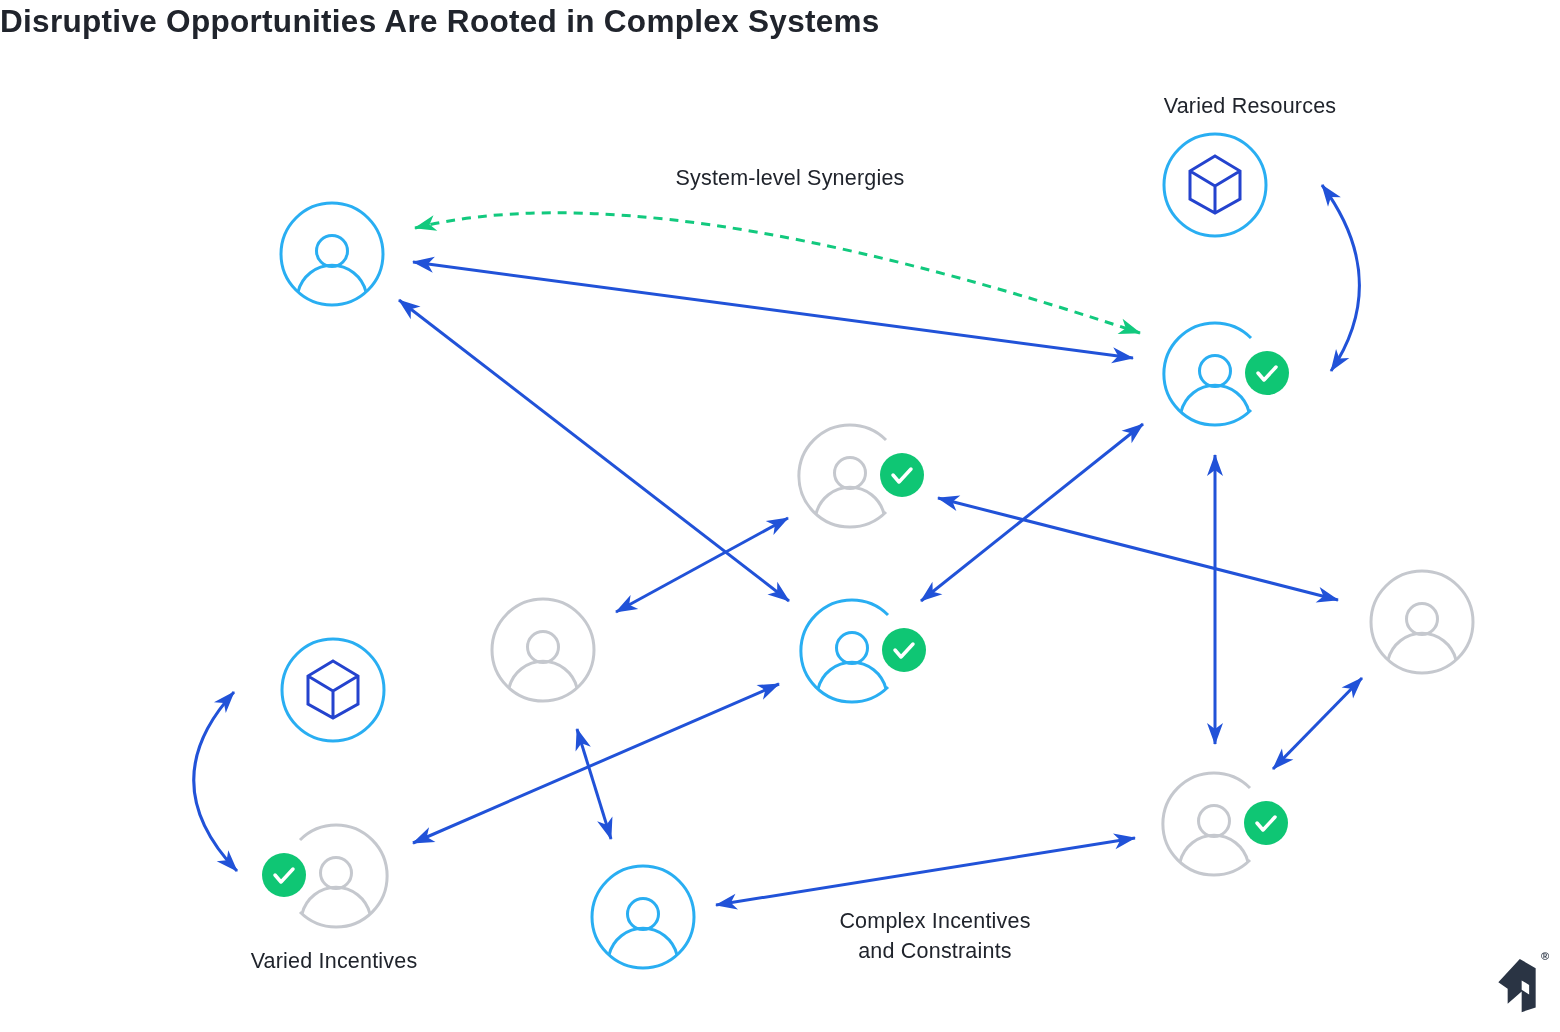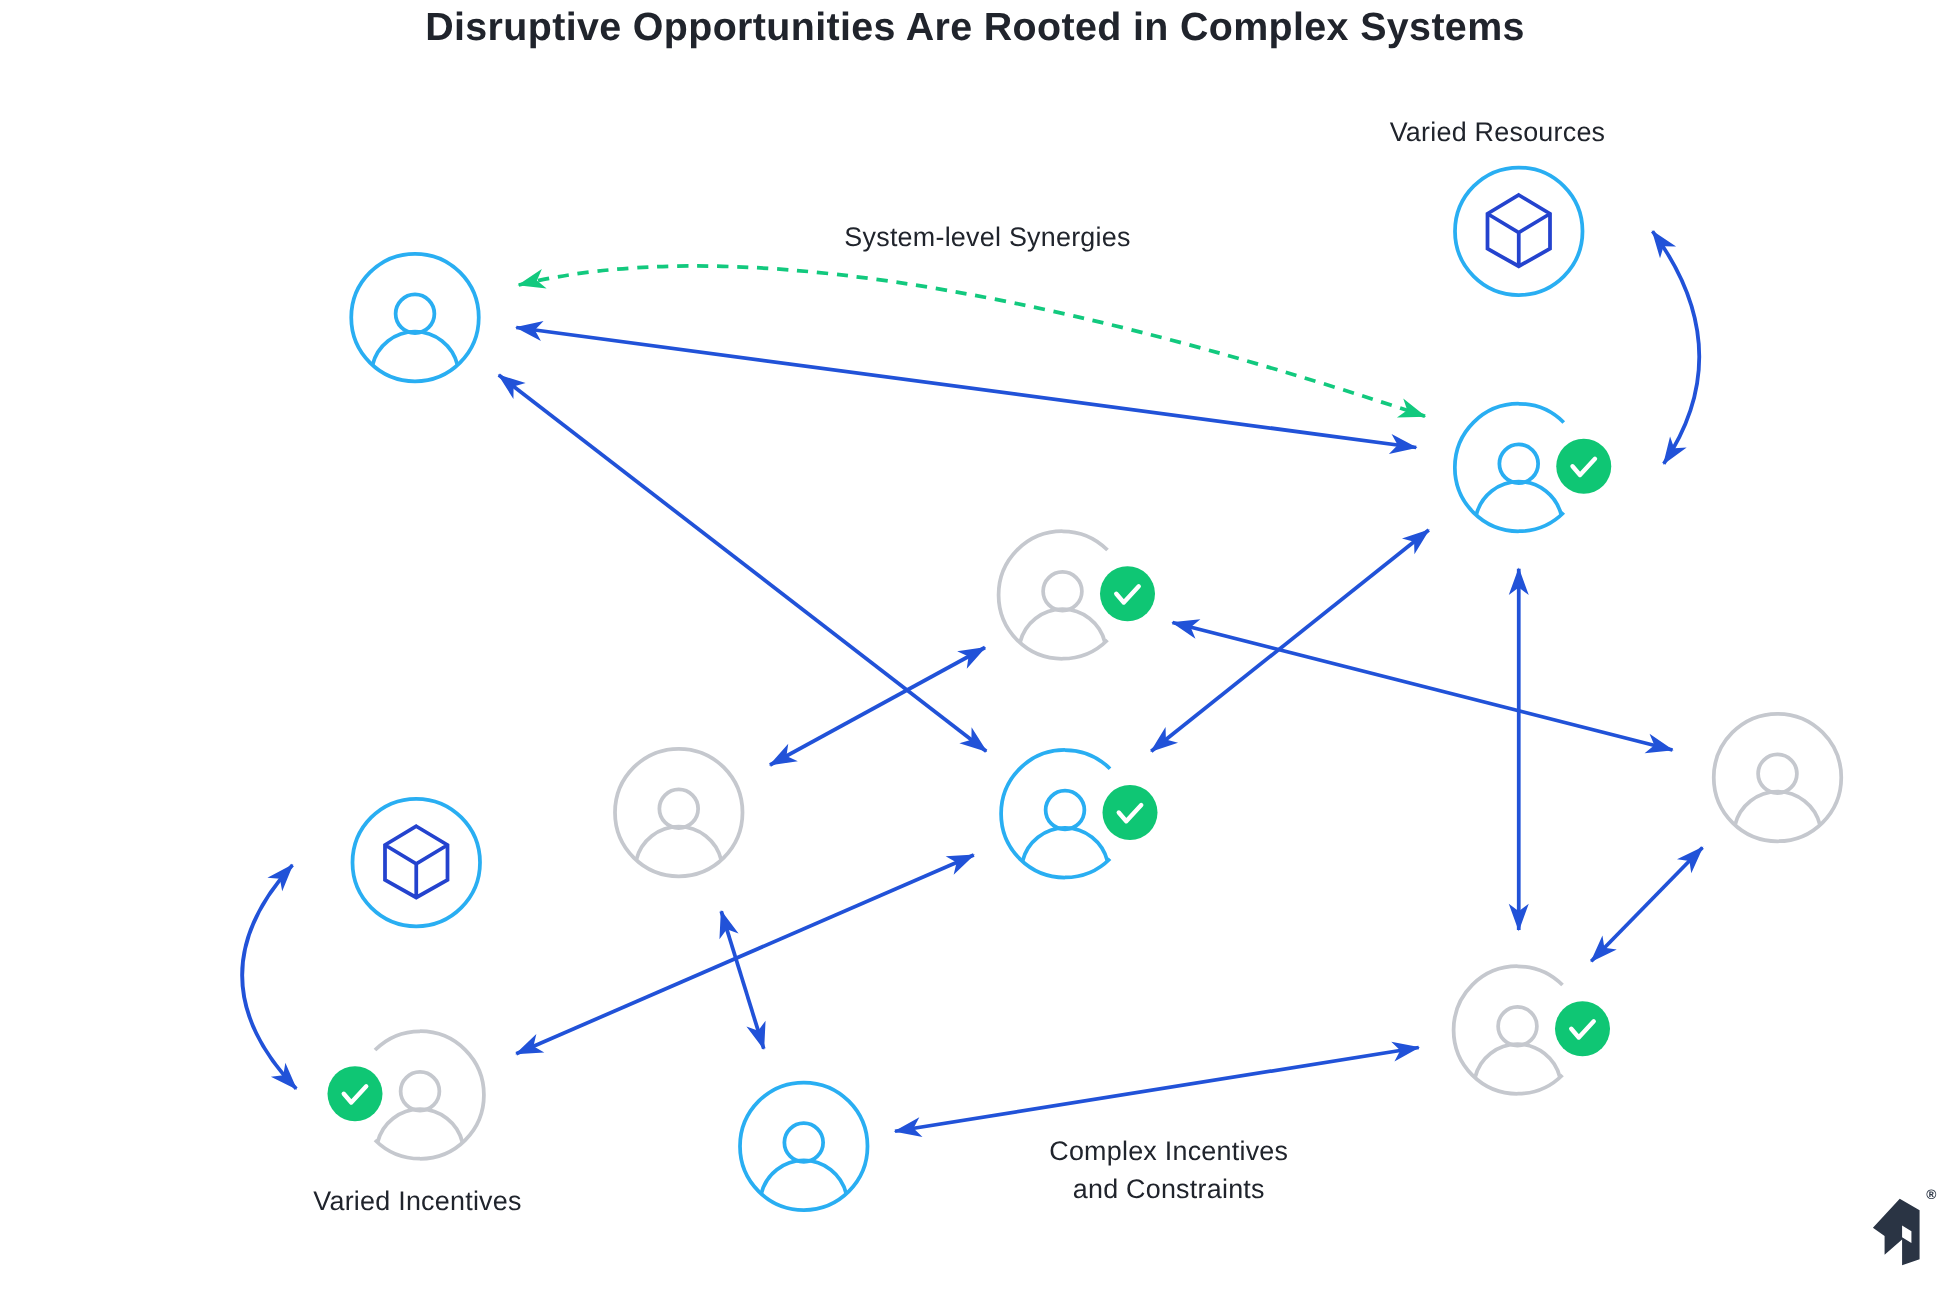--- a/index.html
+++ b/index.html
@@ -4,30 +4,30 @@
 <style>
   html,body{margin:0;padding:0;}
   body{
     width:1560px;height:1032px;position:relative;overflow:hidden;
     background:#ffffff;
     font-family:"Liberation Sans", sans-serif;
   }
   .stage{position:absolute;inset:0;}
   .title{
     position:absolute;top:3px;left:0;width:100%;margin:0;
-    text-align:center;font-size:31.5px;font-weight:600;letter-spacing:.3px;
+    text-align:left;font-size:31.5px;font-weight:600;letter-spacing:.3px;
     color:#20242c;
   }
   .label{
     position:absolute;width:320px;text-align:center;
     font-size:21.5px;line-height:30px;font-weight:500;color:#20242c;
     letter-spacing:.2px;
   }
-  #label-varied{left:1038px;top:91px;}
-  #label-synergies{left:630px;top:175px;}
+  #label-varied{left:1090px;top:91px;}
+  #label-synergies{left:630px;top:163px;}
   #label-diverse{left:18px;top:230px;}
   #label-aligned{left:174px;top:946px;}
   #label-complex{left:775px;top:906px;}
   #diagram-svg{position:absolute;left:0;top:0;}
   #logo{position:absolute;left:1489px;top:953px;width:56px;height:66px;}
   #logo-r{position:absolute;left:1541px;top:950px;font-size:11px;font-weight:700;color:#2a3444;}
 </style>
 </head>
 <body>
 

